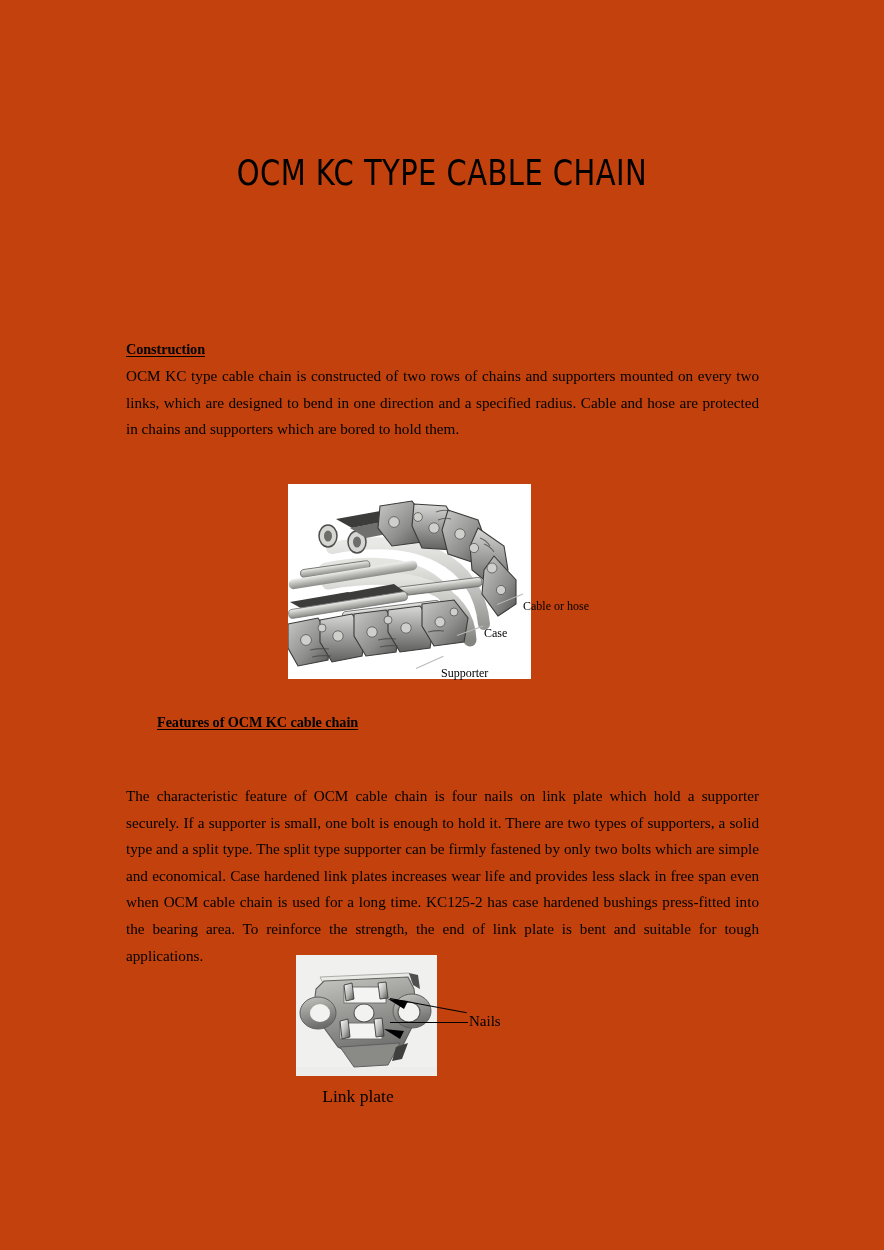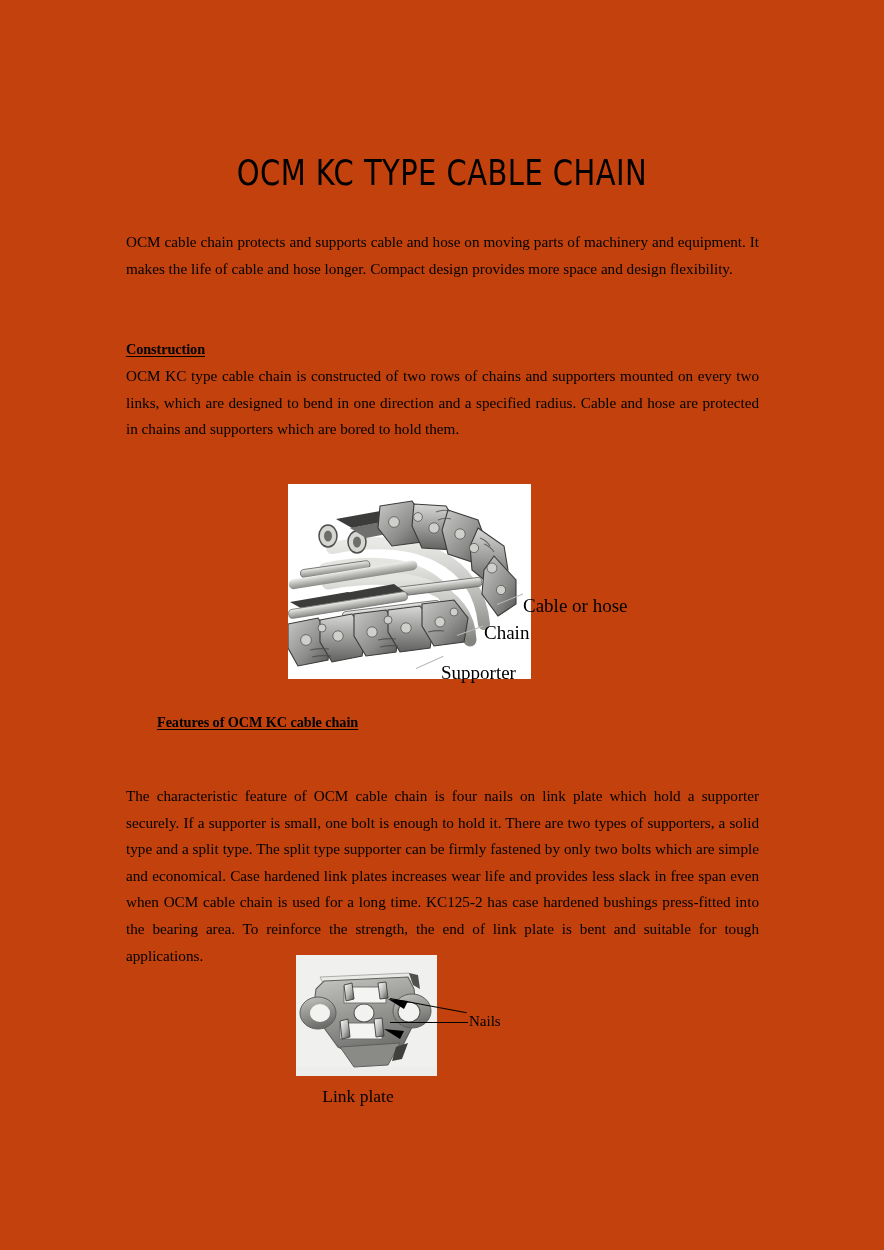--- a/index.html
+++ b/index.html
@@ -81,21 +81,21 @@
     left: 288px;
     top: 484px;
     width: 243px;
     height: 195px;
   }
   #figure-chain svg { display: block; }
 
   .fig-label {
     position: absolute;
     font-family: "Liberation Serif", "DejaVu Serif", serif;
-    font-size: 19px;
+    font-size: 12px;
     line-height: 16px;
     color: #000;
     white-space: nowrap;
   }
   #label-cable-or-hose { left: 523px; top: 598px; }
   #label-chain        { left: 484px; top: 625px; }
   #label-supporter    { left: 441px; top: 665px; }
 
   .leader {
     position: absolute;
@@ -145,23 +145,20 @@
   #nail-leader-top    { left: 390px; top: 998px;  width: 78px; transform: rotate(10.5deg); }
   #nail-leader-bottom { left: 390px; top: 1022px; width: 78px; transform: rotate(0deg); }
 </style>
 </head>
 <body>
 
 <div class="page">
 
   <div class="doc-title">OCM KC TYPE CABLE CHAIN</div>
 
-  <div class="col" id="intro-para">
-    <p class="body-text">OCM cable chain protects and supports cable and hose on moving parts of machinery and equipment. It makes the life of cable and hose longer. Compact design provides more space and design flexibility.</p>
-  </div>
 
   <div class="col" id="construction-para">
     <p class="body-text">OCM KC type cable chain is constructed of two rows of chains and supporters mounted on every two links, which are designed to bend in one direction and a specified radius. Cable and hose are protected in chains and supporters which are bored to hold them.</p>
   </div>
 
   <div class="col" id="construction-heading-wrap">
     <h2 class="section-head">Construction</h2>
   </div>
 
   <div id="figure-chain">
@@ -267,21 +264,21 @@
       <rect x="0" y="96" width="130" height="10" rx="5" fill="url(#gRod)" stroke="#77777 5" stroke-width="0.8" transform="rotate(-9 0 96)"></rect>
       <rect x="0" y="126" width="120" height="9" rx="4" fill="url(#gRod)" stroke="#777775" stroke-width="0.8" transform="rotate(-9 0 126)"></rect>
     </svg>
   </div>
 
   <div class="leader" id="leader-cable"></div>
   <div class="leader" id="leader-chain"></div>
   <div class="leader" id="leader-supporter"></div>
 
   <div class="fig-label" id="label-cable-or-hose">Cable or hose</div>
-  <div class="fig-label" id="label-chain">Chain</div>
+  <div class="fig-label" id="label-chain">Case</div>
   <div class="fig-label" id="label-supporter">Supporter</div>
 
   <div class="col" id="features-heading-wrap">
     <h2 class="section-head">Features of OCM KC cable chain</h2>
   </div>
 
   <div class="col" id="features-para">
     <p class="body-text">The characteristic feature of OCM cable chain is four nails on link plate which hold a supporter securely. If a supporter is small, one bolt is enough to hold it. There are two types of supporters, a solid type and a split type. The split type supporter can be firmly fastened by only two bolts which are simple and economical. Case hardened link plates increases wear life and provides less slack in free span even when OCM cable chain is used for a long time. KC125-2 has case hardened bushings press-fitted into the bearing area. To reinforce the strength, the end of link plate is bent and suitable for tough applications.</p>
   </div>
 

